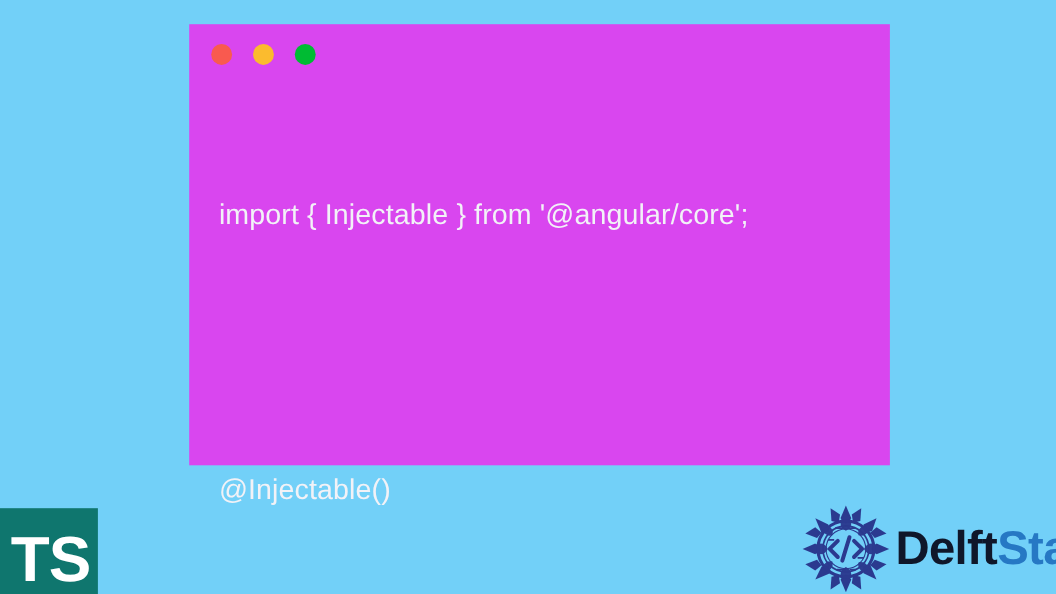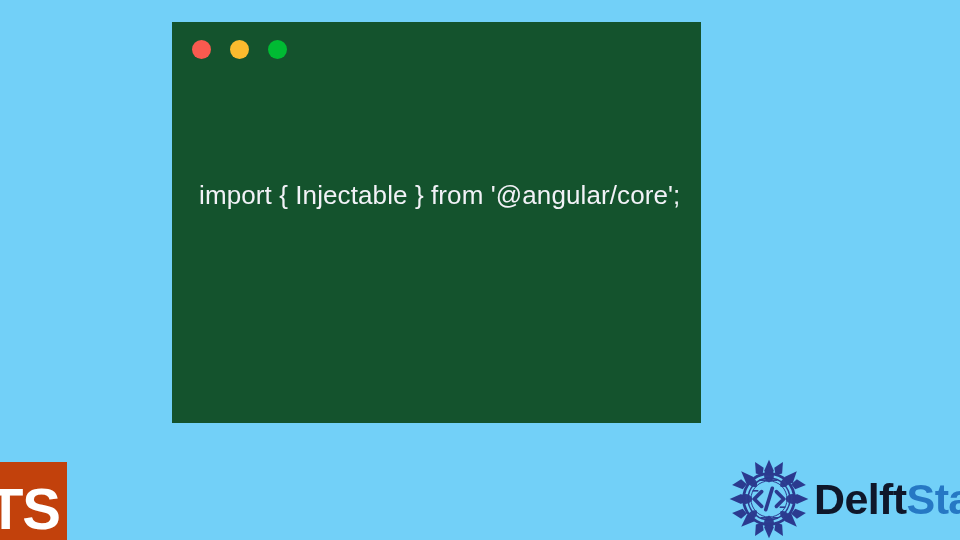--- a/index.html
+++ b/index.html
@@ -14,23 +14,23 @@
     position: relative;
     background: #72d0f8;
     font-family: "Liberation Sans", sans-serif;
   }
 
   
   #code-window {
     position: absolute;
     left: 172px;
     top: 22px;
-    width: 529px;
+    width: 637px;
     height: 401px;
-    background: #14532d;
+    background: #d946ef;
   }
 
   #window-controls {
     position: absolute;
     left: 20px;
     top: 18px;
     display: flex;
     gap: 19px;
   }
 
@@ -59,23 +59,23 @@
   .code-line {
     height: 41.8px;
     white-space: pre;
   }
 
   
   #ts-logo {
     position: absolute;
     left: 0;
     top: 462px;
-    width: 67px;
+    width: 89px;
     height: 78px;
-    background: #c2410c;
+    background: #0f766e;
   }
 
   #ts-logo-text {
     position: absolute;
     right: 7px;
     bottom: 0px;
     color: #ffffff;
     font-family: "Liberation Sans", sans-serif;
     font-size: 58px;
     font-weight: bold;
@@ -118,20 +118,21 @@
 
   <div id="window-controls">
     <span class="dot close"></span>
     <span class="dot minimize"></span>
     <span class="dot maximize"></span>
   </div>
 
   <div id="code-block">
     <div class="code-line">import { Injectable } from '@angular/core';</div>
     <div class="code-line"></div>
+    <div class="code-line">@Injectable()</div>
     
     
     
     
     
   </div>
 
 </div>
 
 <div id="ts-logo">

